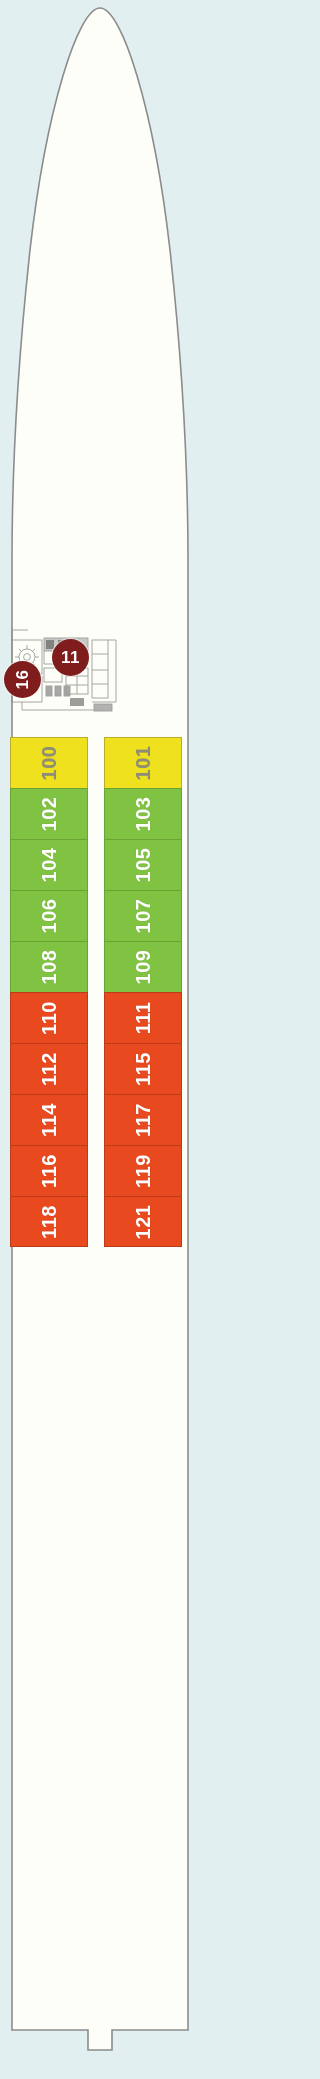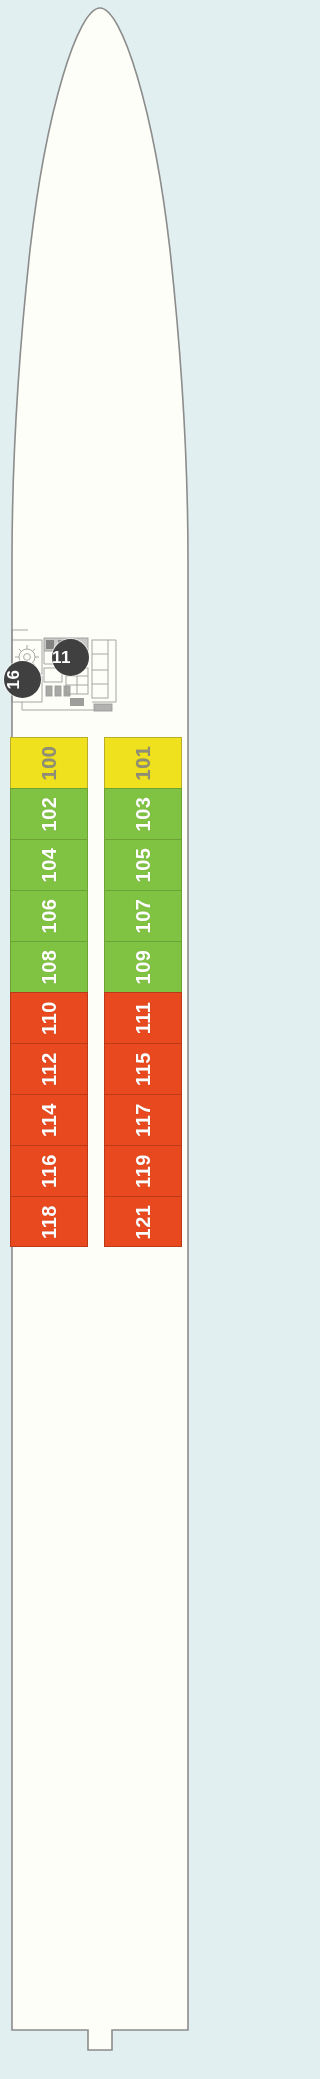--- a/index.html
+++ b/index.html
@@ -86,25 +86,25 @@
     top: 624px;
     width: 120px;
     height: 110px;
     pointer-events: none;
   }
 
   
   .poi-badge {
     position: absolute;
     border-radius: 50%;
-    background: #404040;
+    background: #7f1d1d;
     color: #ffffff;
     display: flex;
     align-items: center;
-    justify-content: flex-start;
+    justify-content: center;
     font-weight: bold;
     box-shadow: 0 0 0 1px rgba(255,255,255,0.55);
   }
   .poi-badge .poi-label {
     font-size: 17px;
     line-height: 1;
     letter-spacing: 0.5px;
   }
   .poi-badge.rot .poi-label { transform: rotate(-90deg); }
 

